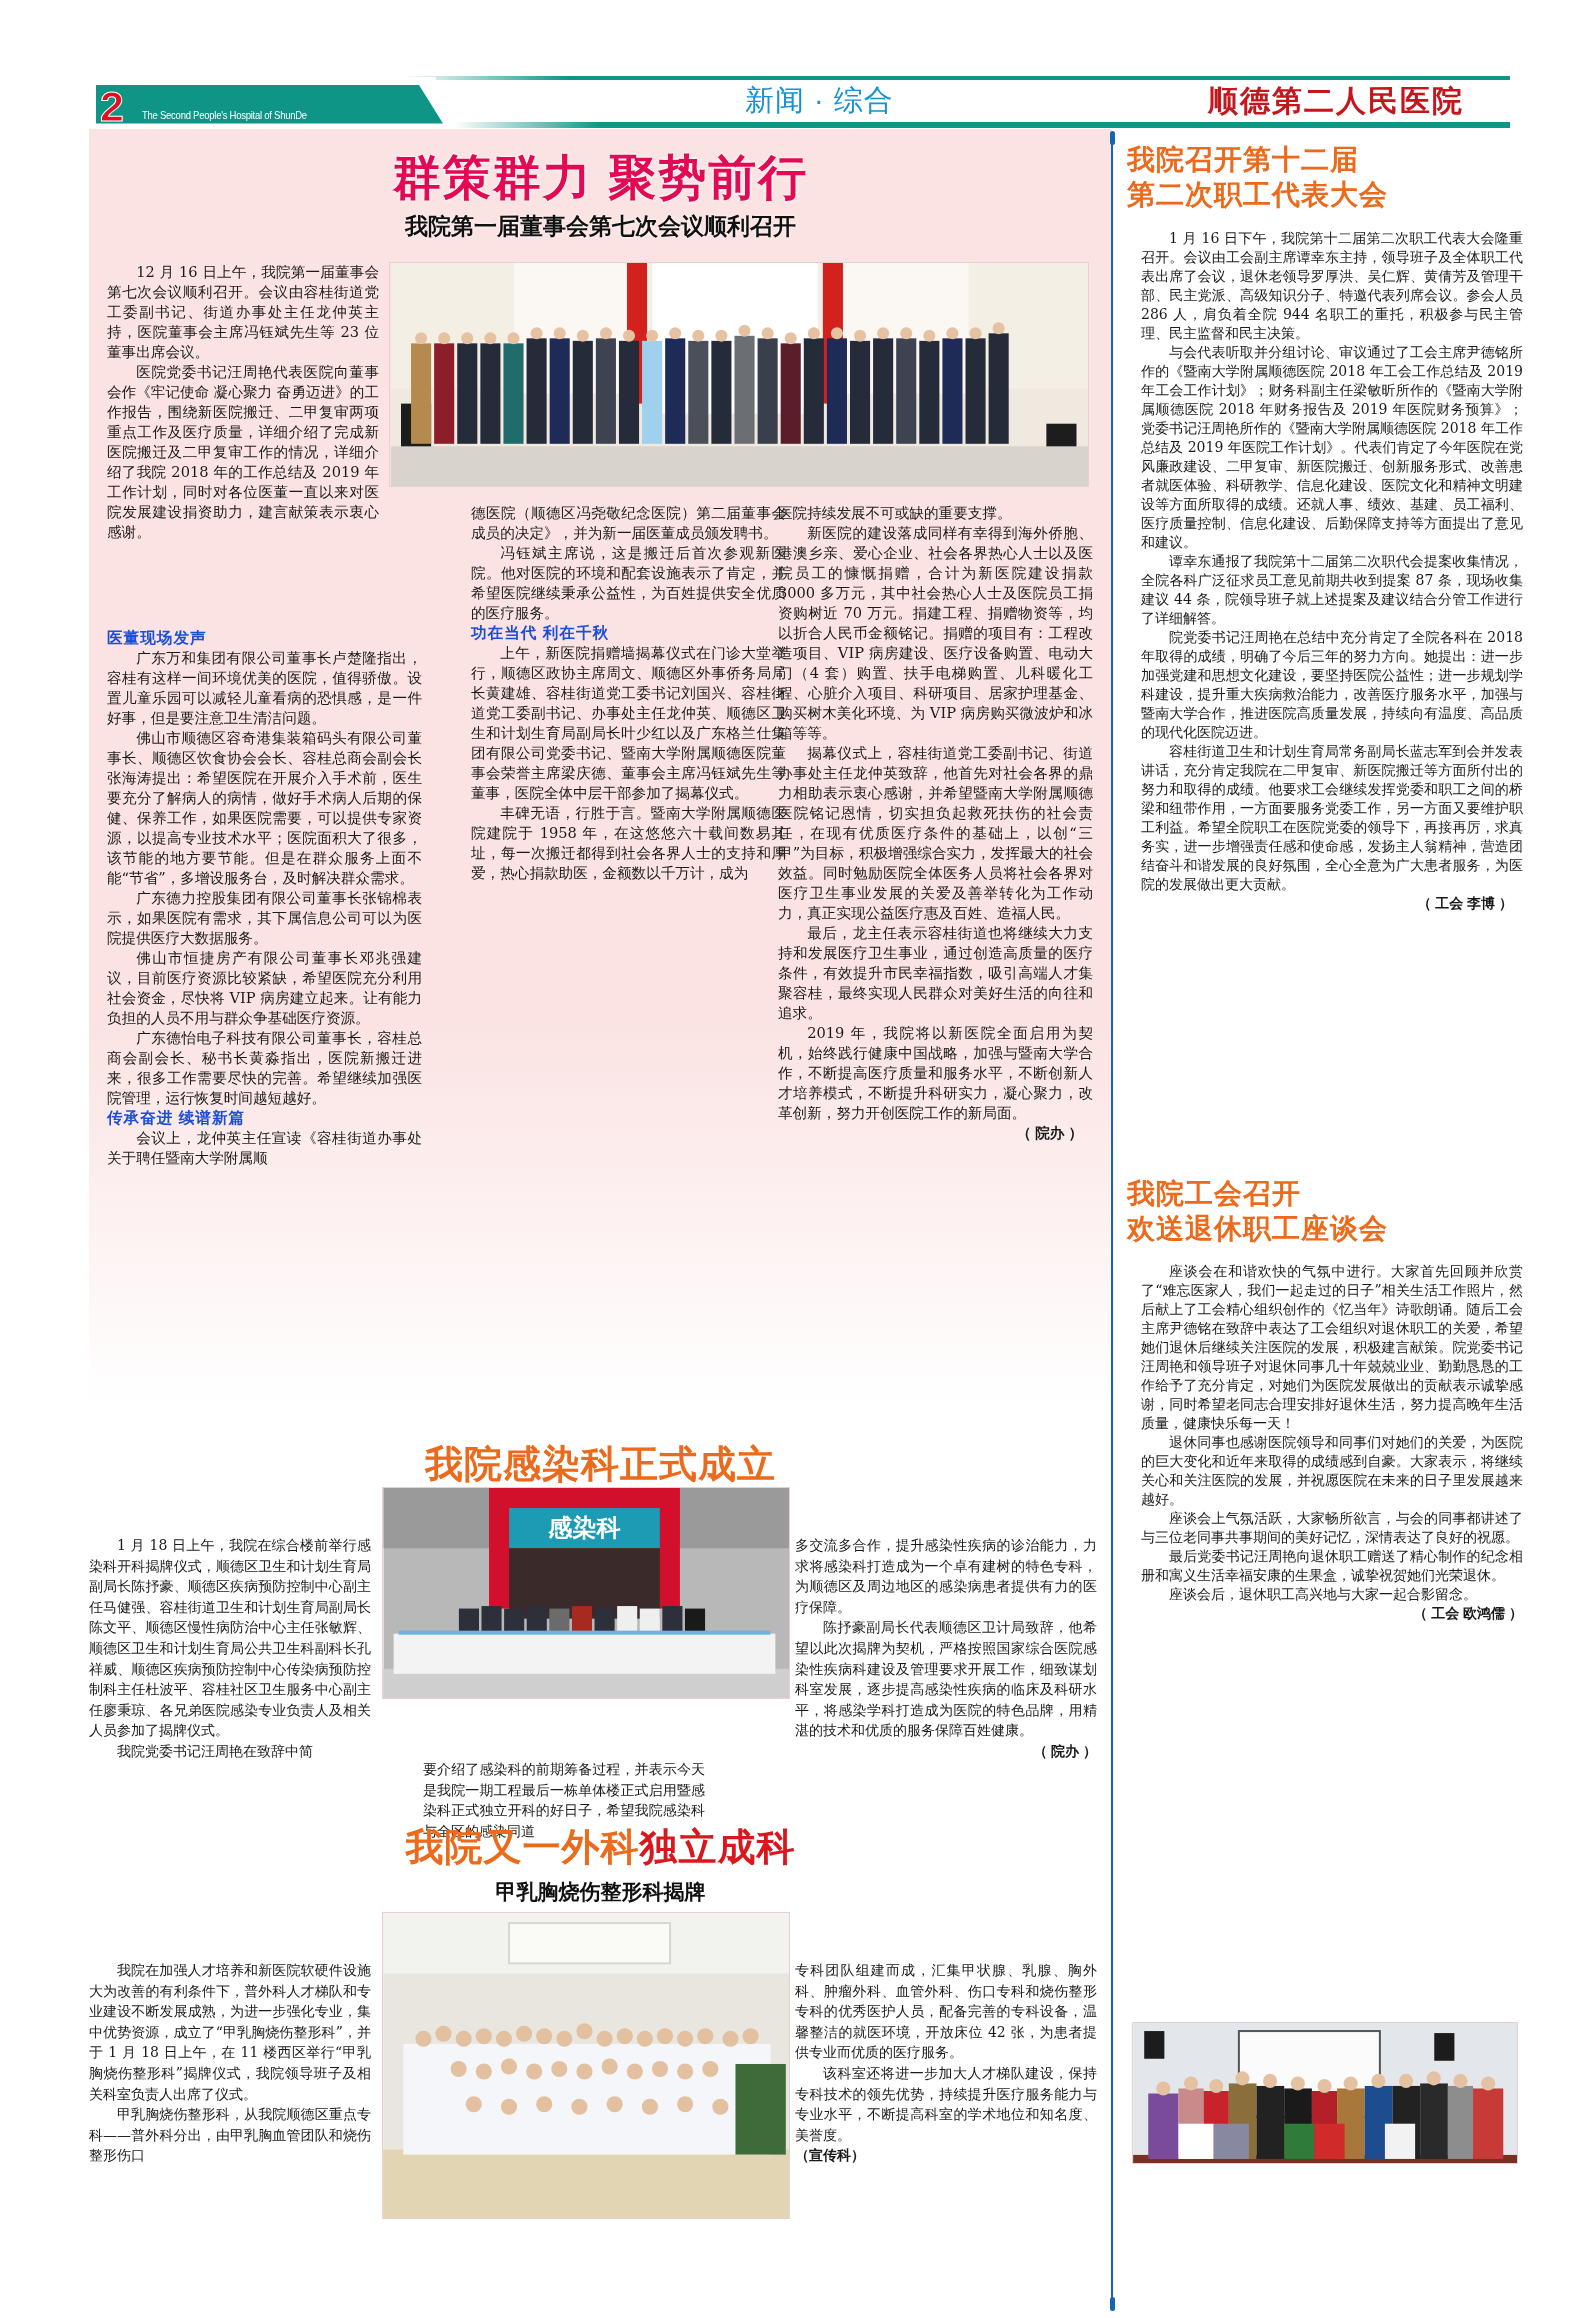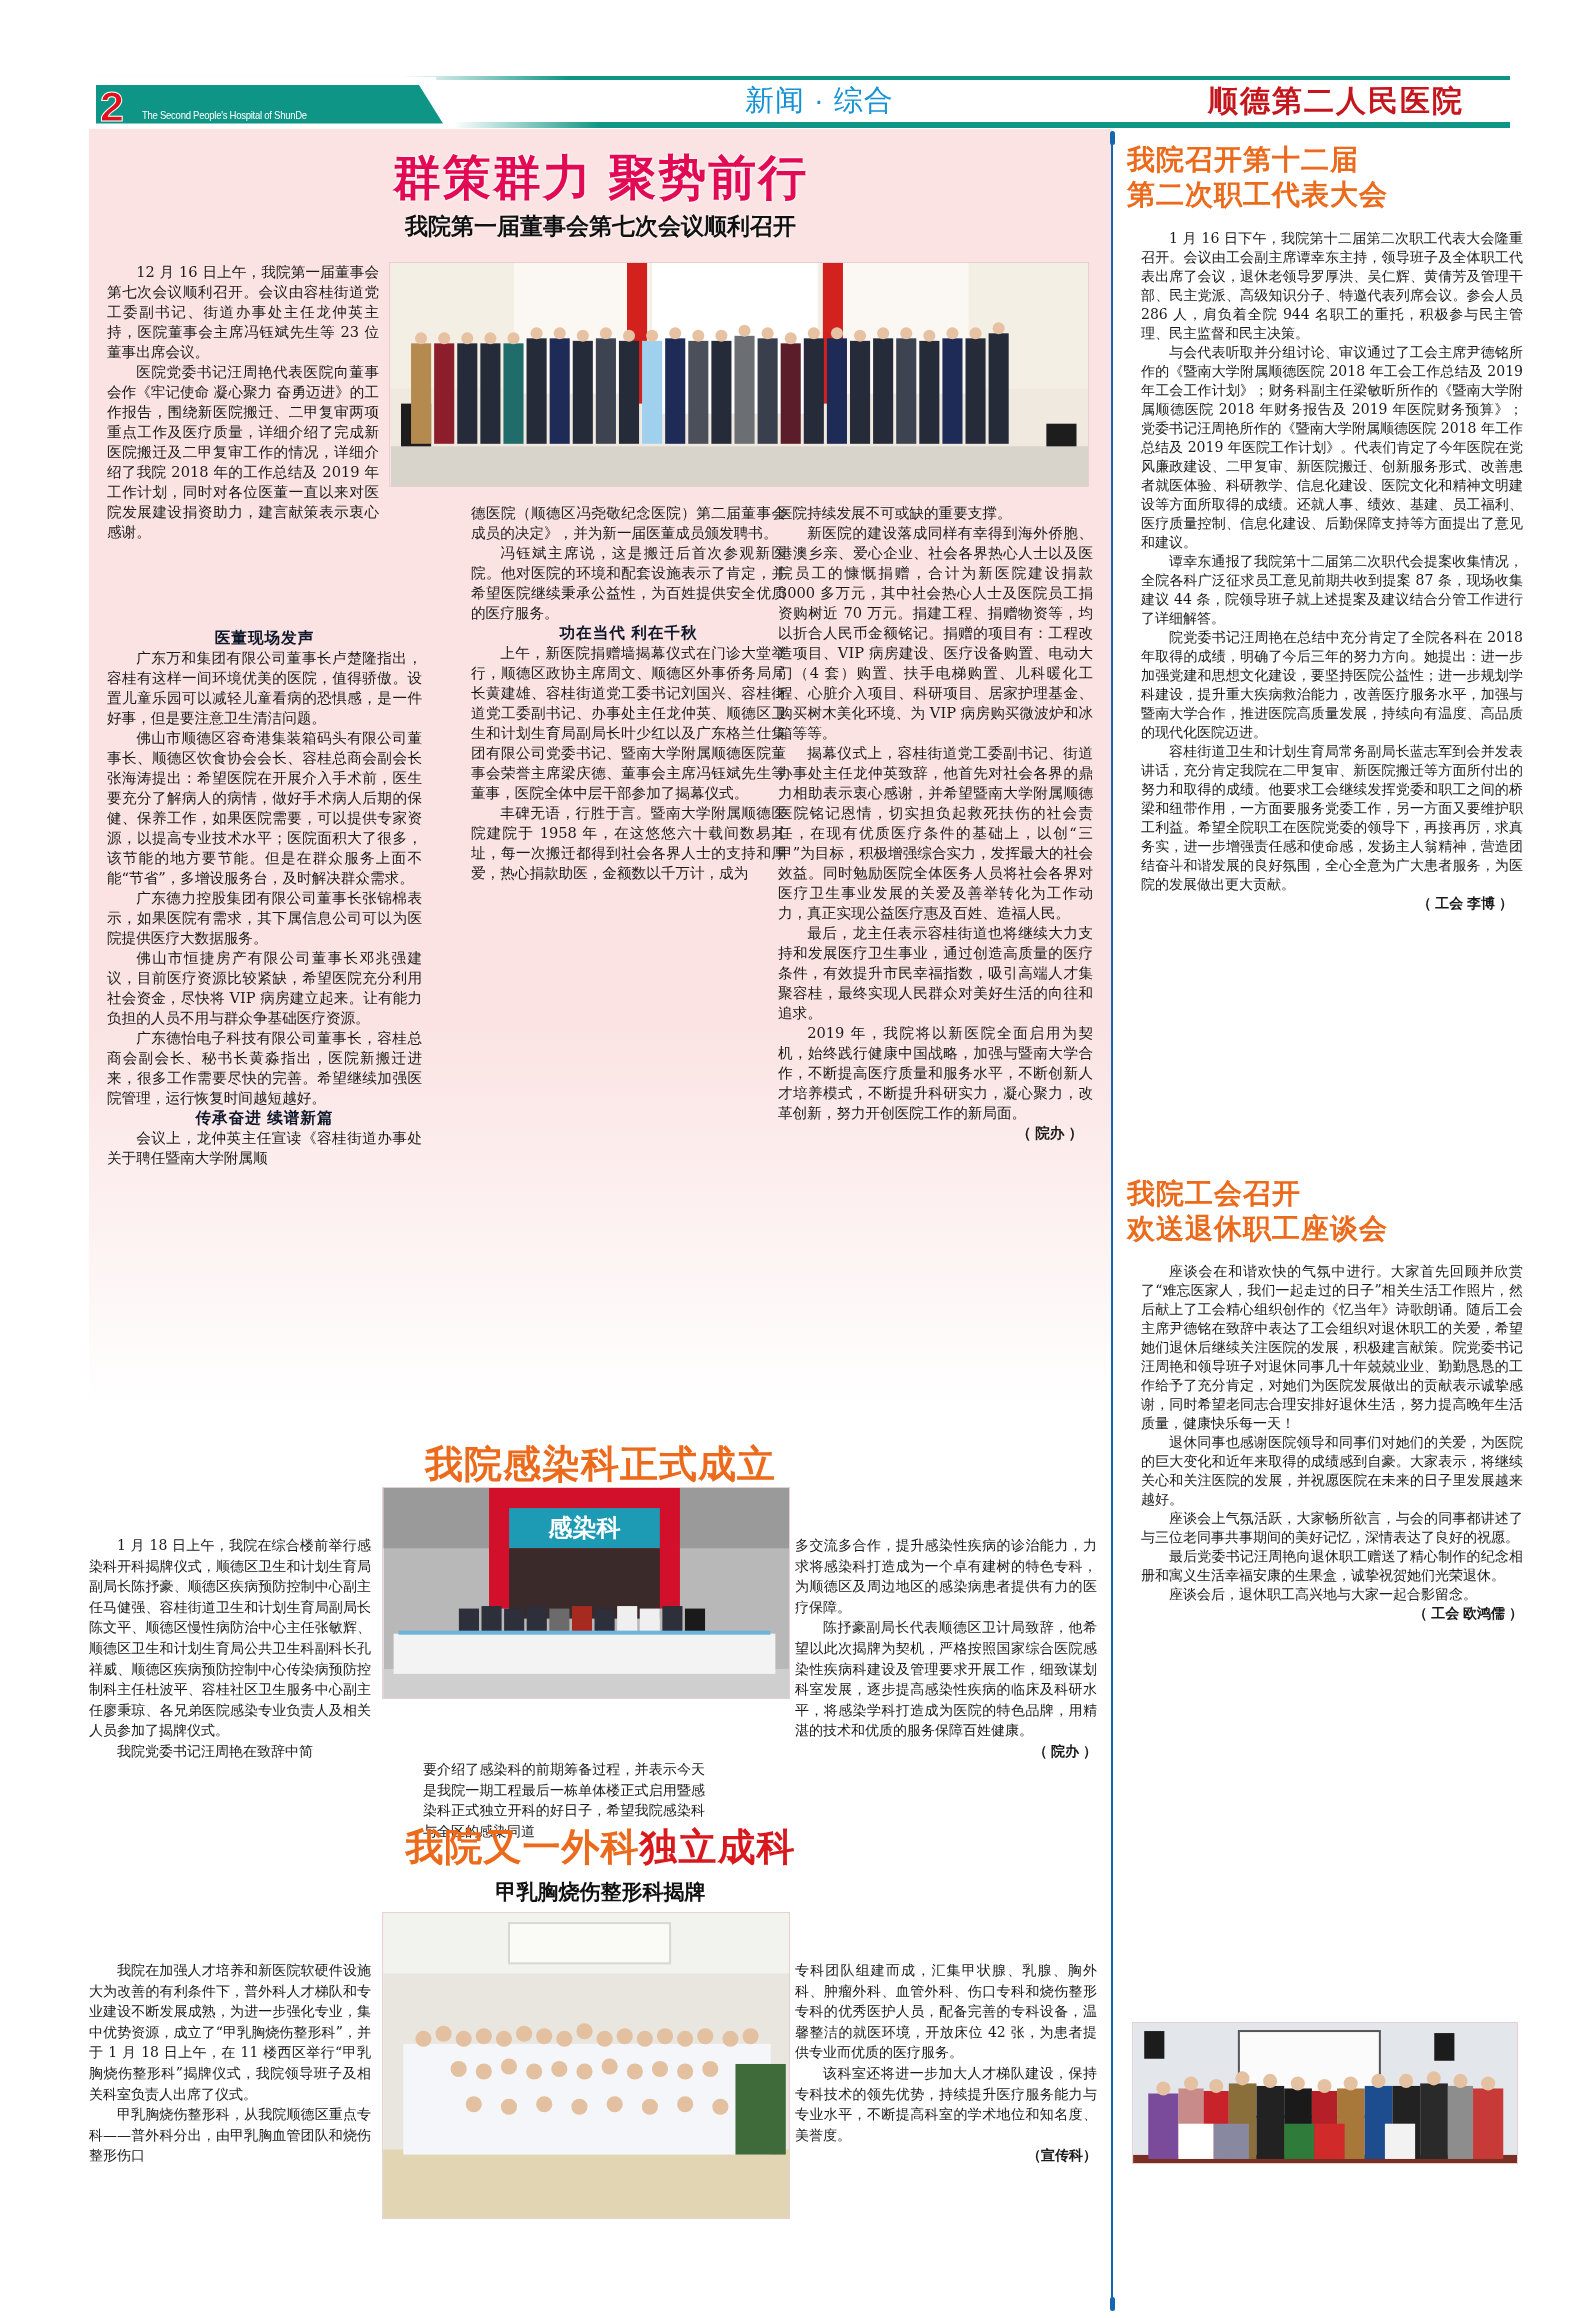--- a/index.html
+++ b/index.html
@@ -35,21 +35,21 @@
 
   .title1 { position: absolute; left: 89px; top: 146px; width: 1023px; text-align: center;
             font-family: "Liberation Sans", sans-serif; font-weight: 700; font-size: 48px; color: #e20a55;
             letter-spacing: 2px; text-shadow: 0 0 3px #fff, 0 0 3px #fff; }
   .subtitle1 { position: absolute; left: 89px; top: 211px; width: 1023px; text-align: center;
                font-family: "Liberation Sans", sans-serif; font-size: 23px; color: #111; text-shadow: 0 0 2.5px #fff; }
 
   .col { position: absolute; font-size: 14.6px; line-height: 20px; text-align: justify; color: #1a1a1a; }
   .col p { text-indent: 2em; }
   .col p.noindent { text-indent: 0; }
-  .sub-head { text-align: center; font-family: "Liberation Sans", sans-serif; font-weight: 700; color: #0f172a;
+  .sub-head { text-align: left; font-family: "Liberation Sans", sans-serif; font-weight: 700; color: #1d4ed8;
               font-size: 15.6px; text-indent: 0 !important; letter-spacing: 1px; }
   .byline { text-align: right; font-family: "Liberation Sans", sans-serif; font-weight: 700; text-indent: 0 !important; padding-right: 10px; }
 
   .photo { position: absolute; overflow: hidden; border: 0.5px solid #e8d0d0; }
 
   
   .rtitle { position: absolute; left: 1127px; width: 393px; font-family: "Liberation Sans", sans-serif;
             font-weight: 700; font-size: 28px; line-height: 35px; color: #ec6a1b; letter-spacing: 1px; }
   .rcol { position: absolute; left: 1141px; width: 382px; font-size: 14px; line-height: 19px; text-align: justify; color: #1a1a1a; }
   .rcol p { text-indent: 2em; }
@@ -356,15 +356,15 @@
     <rect x="700" y="300" width="100" height="180" fill="#3f6b3a"></rect>
   </svg>
 </div>
 <div class="ncol" style="left:89px; top:1912px; width:282px;">
   <p>我院在加强人才培养和新医院软硬件设施大为改善的有利条件下，普外科人才梯队和专业建设不断发展成熟，为进一步强化专业，集中优势资源，成立了“甲乳胸烧伤整形科”，并于 1 月 18 日上午，在 11 楼西区举行“甲乳胸烧伤整形科”揭牌仪式，我院领导班子及相关科室负责人出席了仪式。</p>
   <p>甲乳胸烧伤整形科，从我院顺德区重点专科——普外科分出，由甲乳胸血管团队和烧伤整形伤口</p>
 </div>
 <div class="ncol" style="left:795px; top:1912px; width:302px;">
   <p style="text-indent:0;">专科团队组建而成，汇集甲状腺、乳腺、胸外科、肿瘤外科、血管外科、伤口专科和烧伤整形专科的优秀医护人员，配备完善的专科设备，温馨整洁的就医环境，开放床位 42 张，为患者提供专业而优质的医疗服务。</p>
   <p>该科室还将进一步加大人才梯队建设，保持专科技术的领先优势，持续提升医疗服务能力与专业水平，不断提高科室的学术地位和知名度、美誉度。</p>
-  <p style="text-align:right; font-weight:700; font-family:'Liberation Sans',sans-serif; text-indent:0;">（宣传科）</p>
+  <p style="font-weight:700; font-family:'Liberation Sans',sans-serif; text-indent:0;">（宣传科）</p>
 </div>
 
 
 </body></html>

